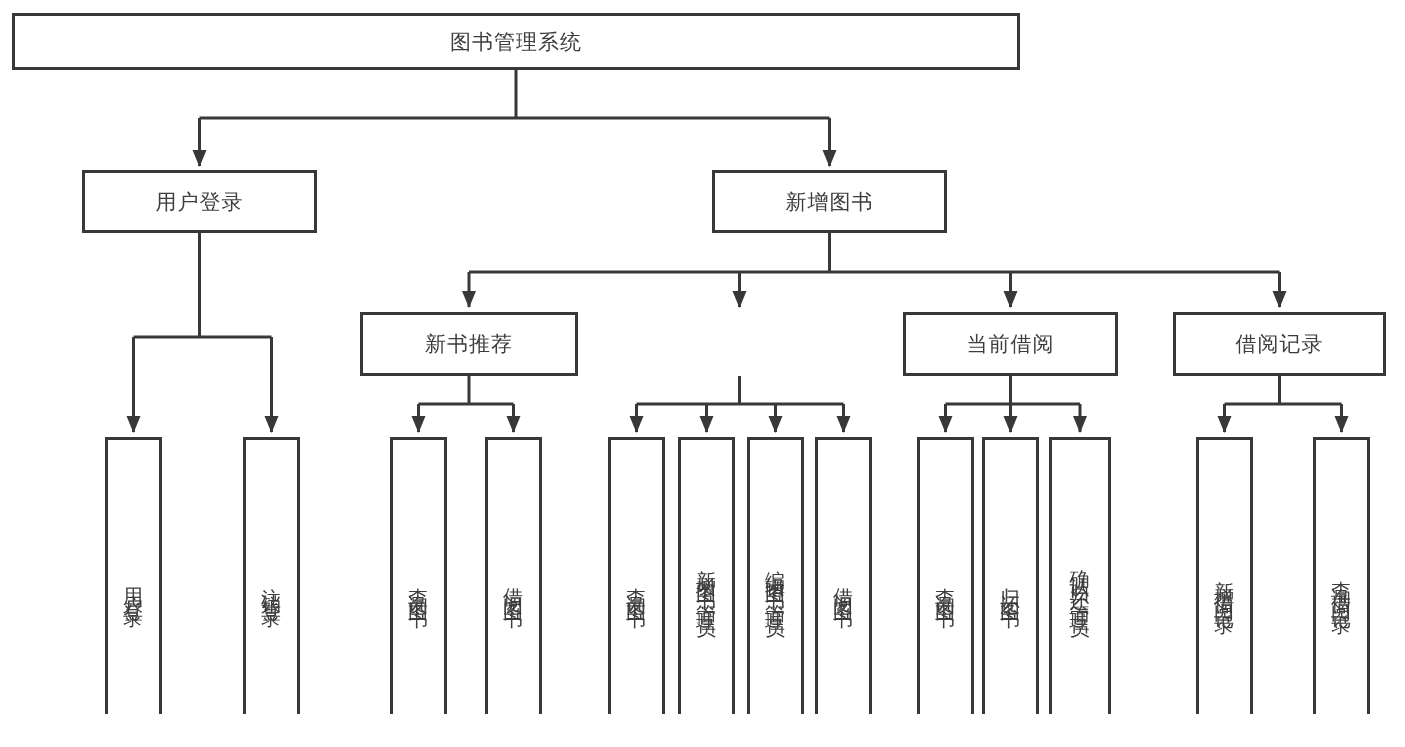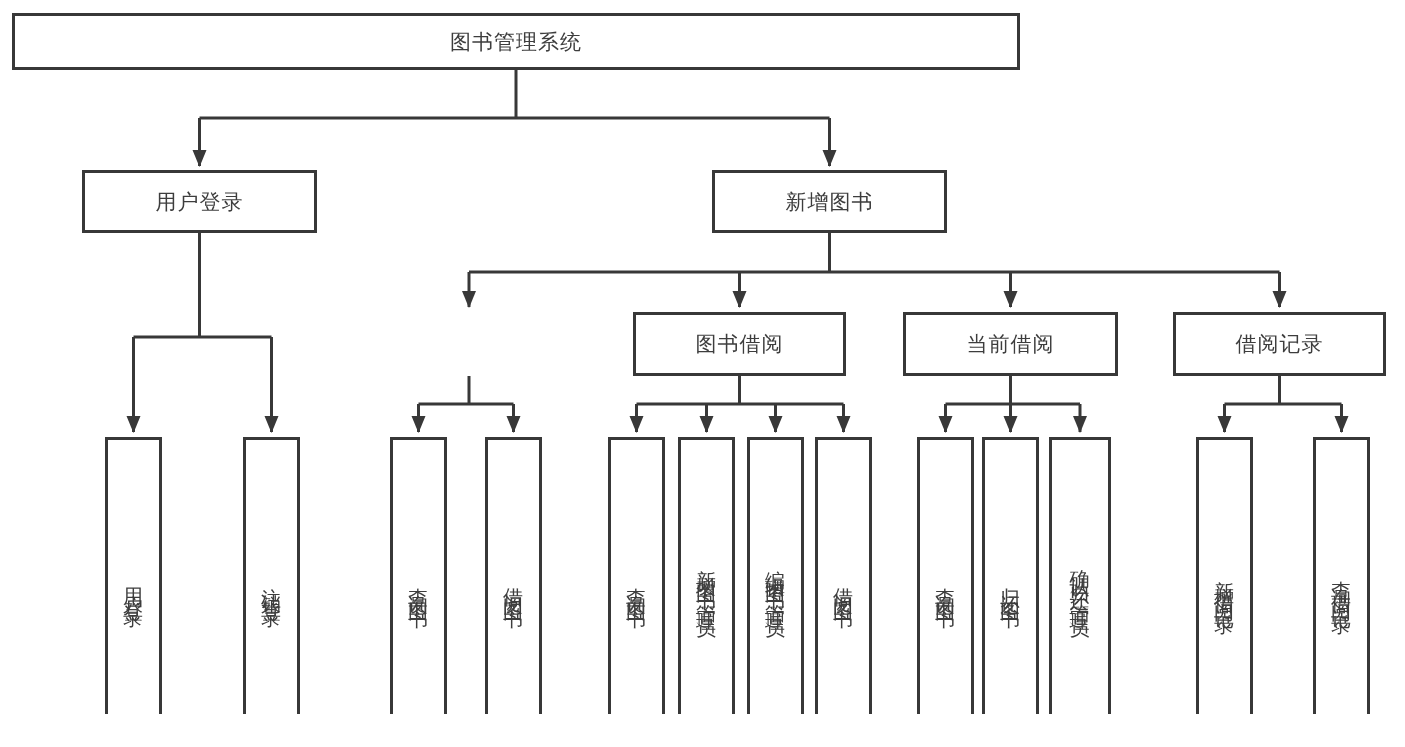--- a/index.html
+++ b/index.html
@@ -83,22 +83,22 @@
     <span>图书管理系统</span>
   </div>
 
   <div class="hbox" style="left:82px;top:170px;width:235px;height:63px">
     <span>用户登录</span>
   </div>
   <div class="hbox" style="left:712px;top:170px;width:235px;height:63px">
     <span>新增图书</span>
   </div>
 
-  <div class="hbox" style="left:633px;top:312px;width:213px;height:64px">
-    <span>图书借阅</span>
+  <div class="hbox" style="left:360px;top:312px;width:218px;height:64px">
+    <span>新书推荐</span>
   </div>
   <div class="hbox" style="left:1173px;top:312px;width:213px;height:64px">
     <span>借阅记录</span>
   </div>
   <div class="hbox" style="left:903px;top:312px;width:215px;height:64px">
     <span>当前借阅</span>
   </div>
 
   <div class="vbox" style="left:105px">
     <span class="vlabel">用户登录</span>

